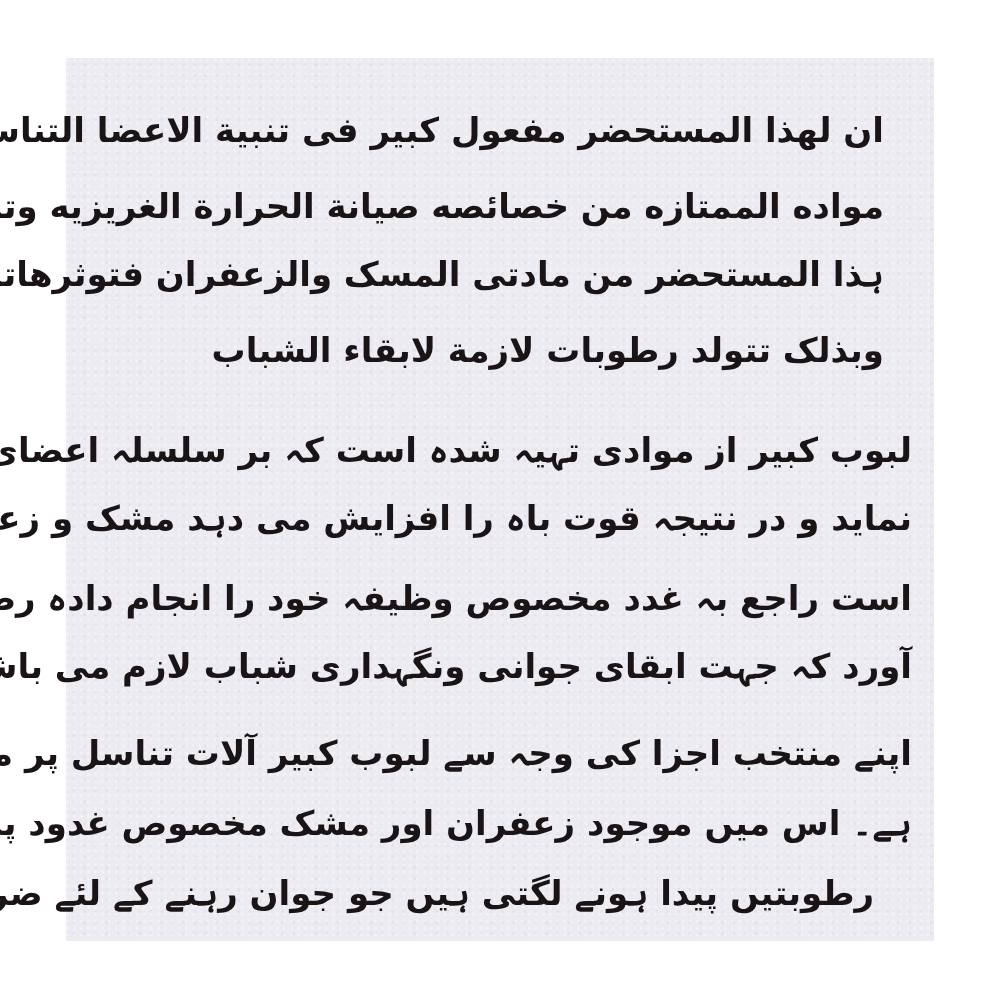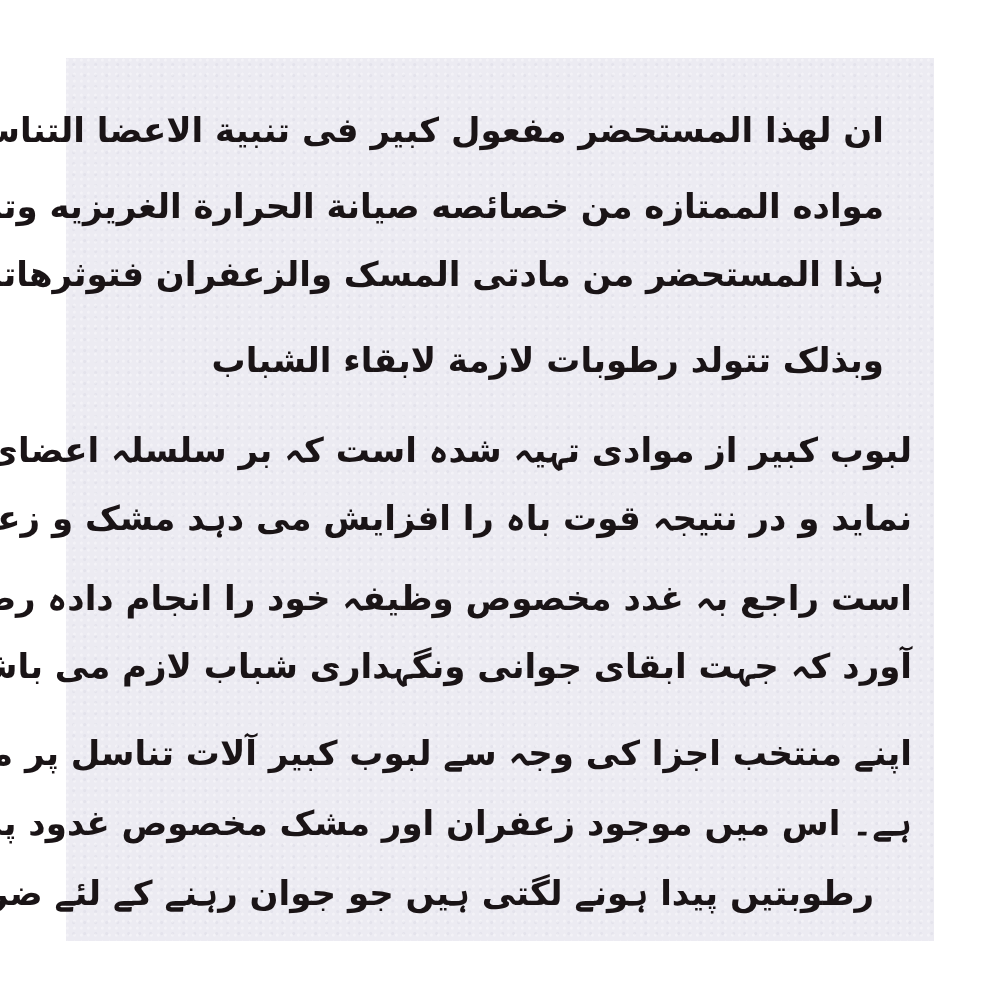--- a/index.html
+++ b/index.html
@@ -47,21 +47,21 @@
   </style>
 </head>
 <body>
 
 <div class="paper">
   <div class="text-block">
 
     <div class="line" style="top:42px; width:760px; right:50px;">ان لھذا المستحضر مفعول کبیر فی تنبیة الاعضا التناسلیه وتحریکھا ذالک بواسطة</div>
     <div class="line" style="top:118px; width:790px; right:50px;">مواده الممتازه من خصائصه صیانة الحرارة الغریزیه وتنمیة قوی الرجولة. یترکب</div>
     <div class="line" style="top:186px; width:790px; right:50px;">ہذا المستحضر من مادتی المسک والزعفران فتوثرھاتان المادتان علی غدد خاصة</div>
-    <div class="line" style="top:272px; width:530px; right:50px;">وبذلک تتولد رطوبات لازمة لابقاء الشباب</div>
+    <div class="line" style="top:262px; width:530px; right:50px;">وبذلک تتولد رطوبات لازمة لابقاء الشباب</div>
 
     <div class="line" style="top:362px; width:835px; right:22px;">لبوب کبیر از موادی تہیہ شدہ است کہ بر سلسلہ اعضای تناسلی تاثیر گزار دو تحریک می</div>
     <div class="line" style="top:430px; width:835px; right:22px;">نماید و در نتیجہ قوت باہ را افزایش می دہد مشک و زعفران کہ از مواد اولیہ این دارو</div>
     <div class="line" style="top:510px; width:835px; right:22px;">است راجع بہ غدد مخصوص وظیفہ خود را انجام دادہ رطوبتہای را بوجود می</div>
     <div class="line" style="top:578px; width:620px; right:22px;">آورد کہ جہت ابقای جوانی ونگہداری شباب لازم می باشد۔</div>
 
     <div class="line" style="top:665px; width:830px; right:22px;">اپنے منتخب اجزا کی وجہ سے لبوب کبیر آلات تناسل پر محرک اثر ڈال کر باہ کو بڑھاتا</div>
     <div class="line" style="top:735px; width:815px; right:22px;">ہے۔ اس میں موجود زعفران اور مشک مخصوص غدود پر اثر ڈالتے ہیں اور وہ</div>
     <div class="line" style="top:805px; width:660px; right:60px;">رطوبتیں پیدا ہونے لگتی ہیں جو جوان رہنے کے لئے ضروری ہیں۔</div>
 

